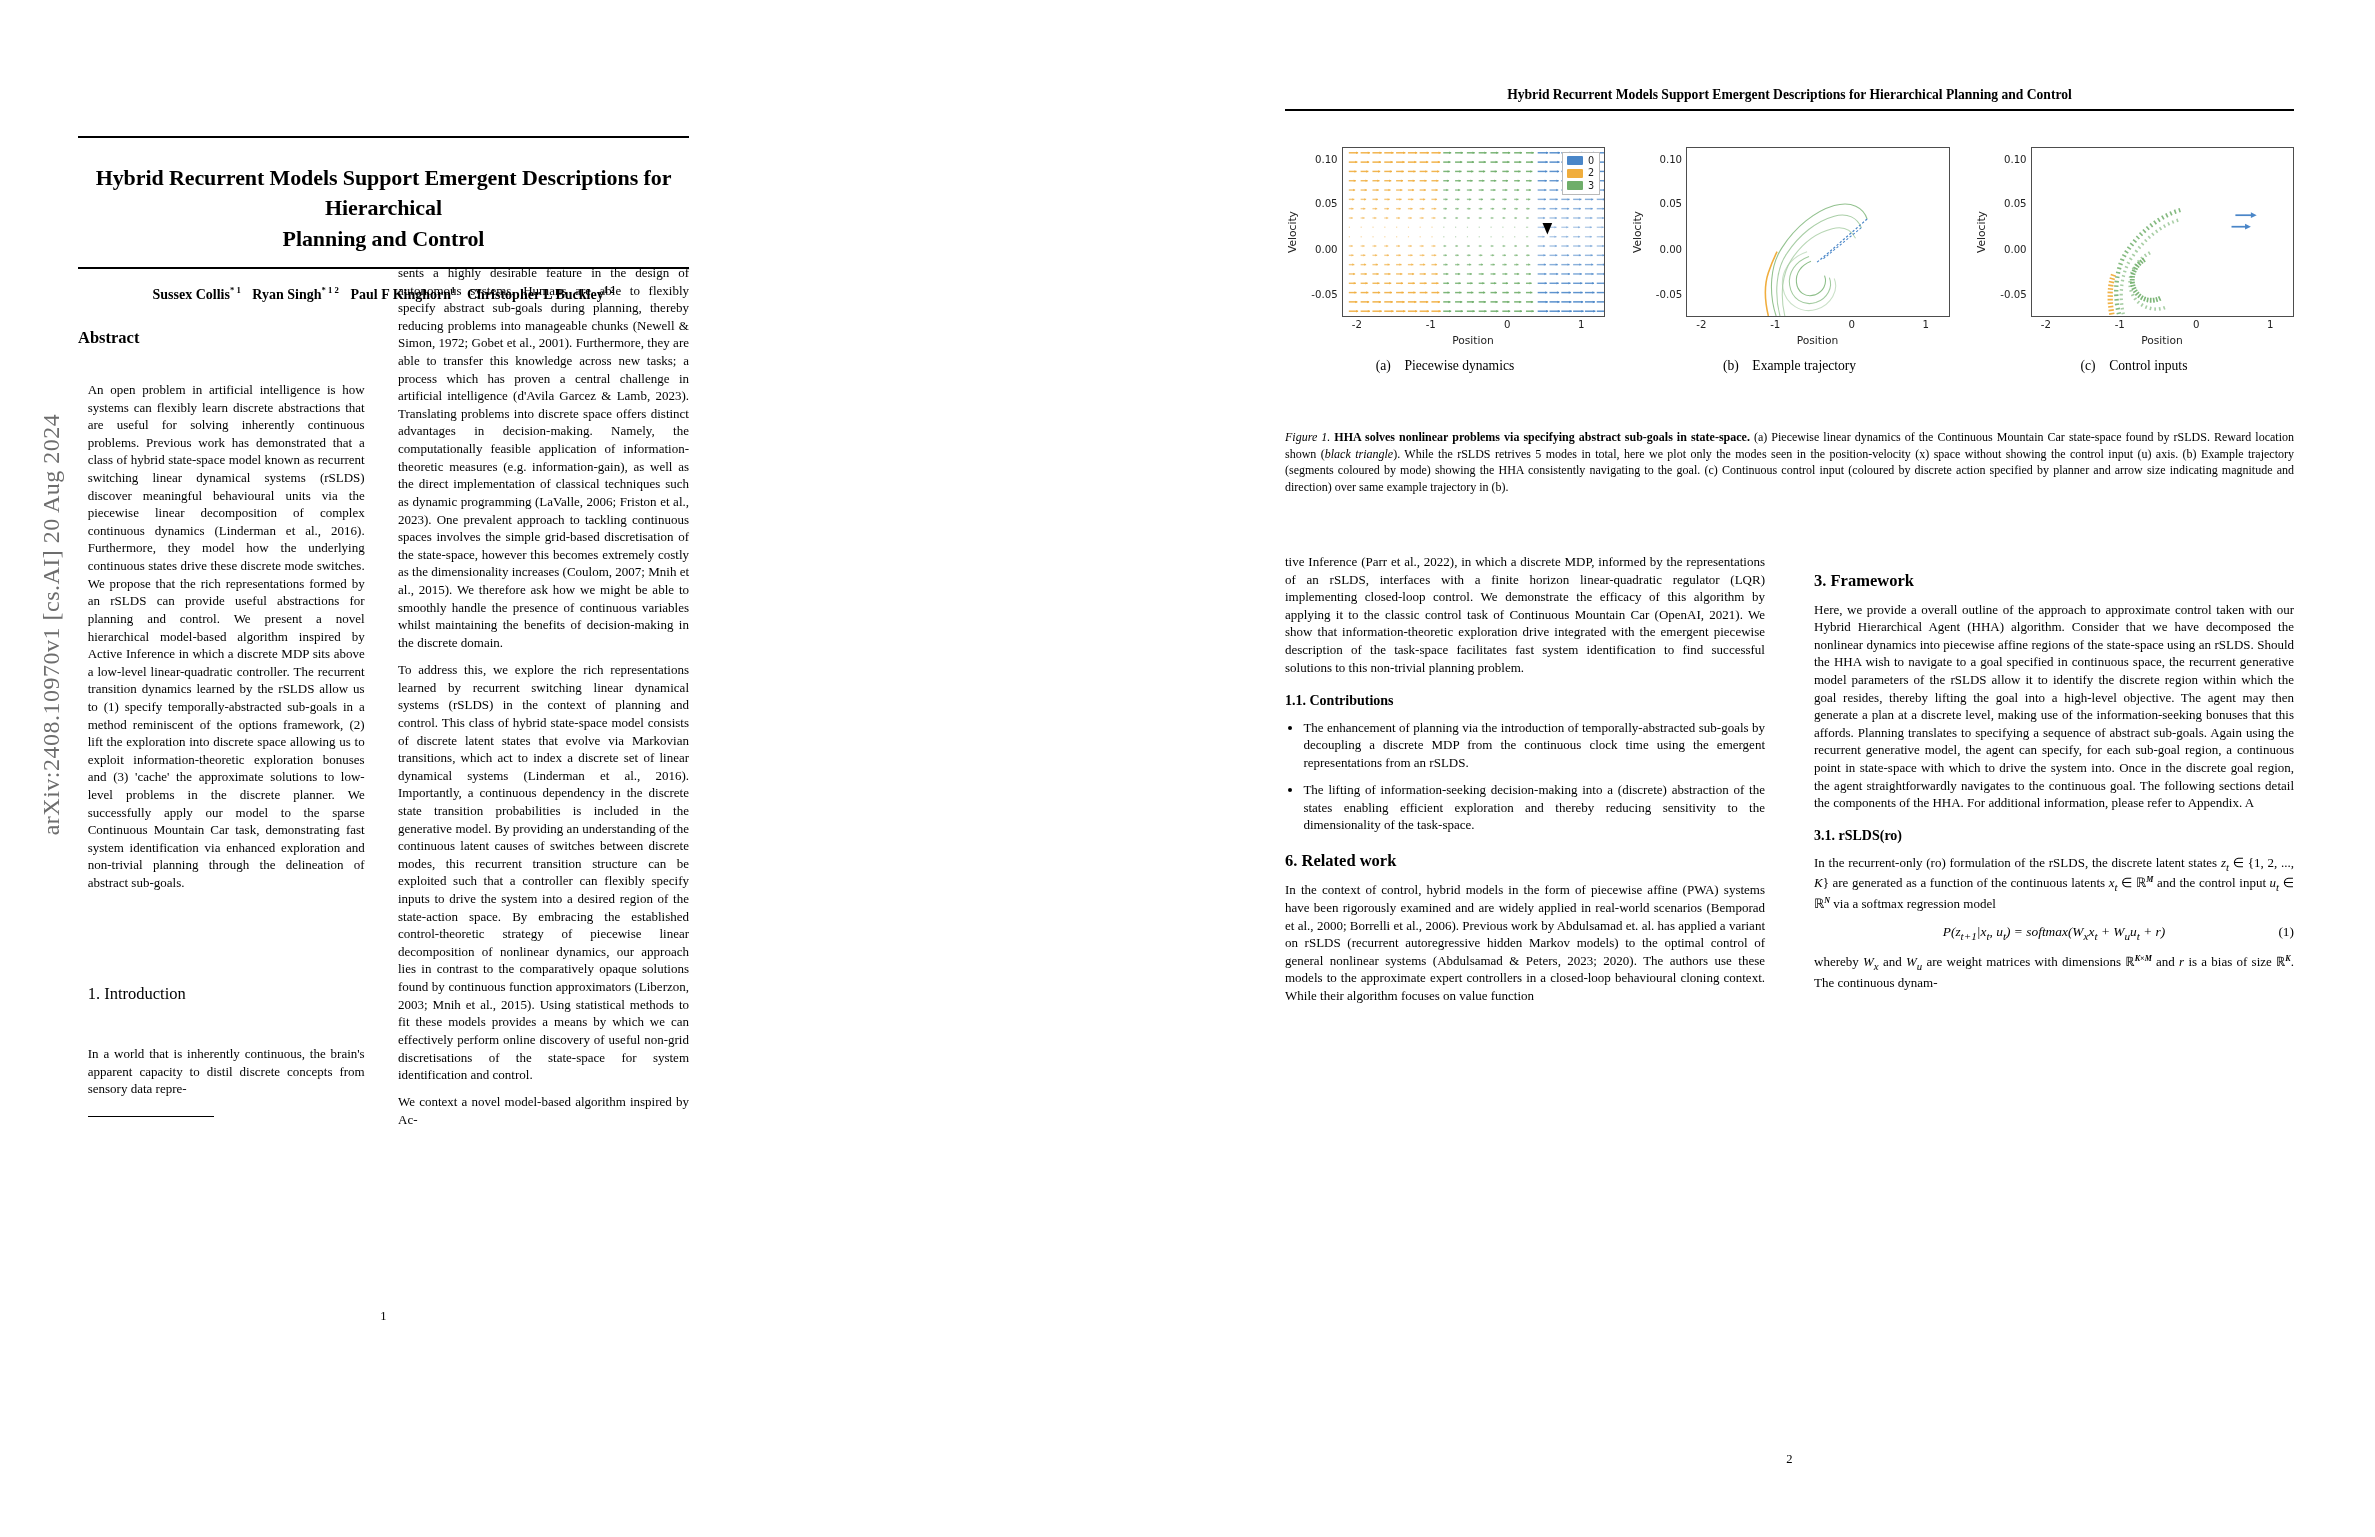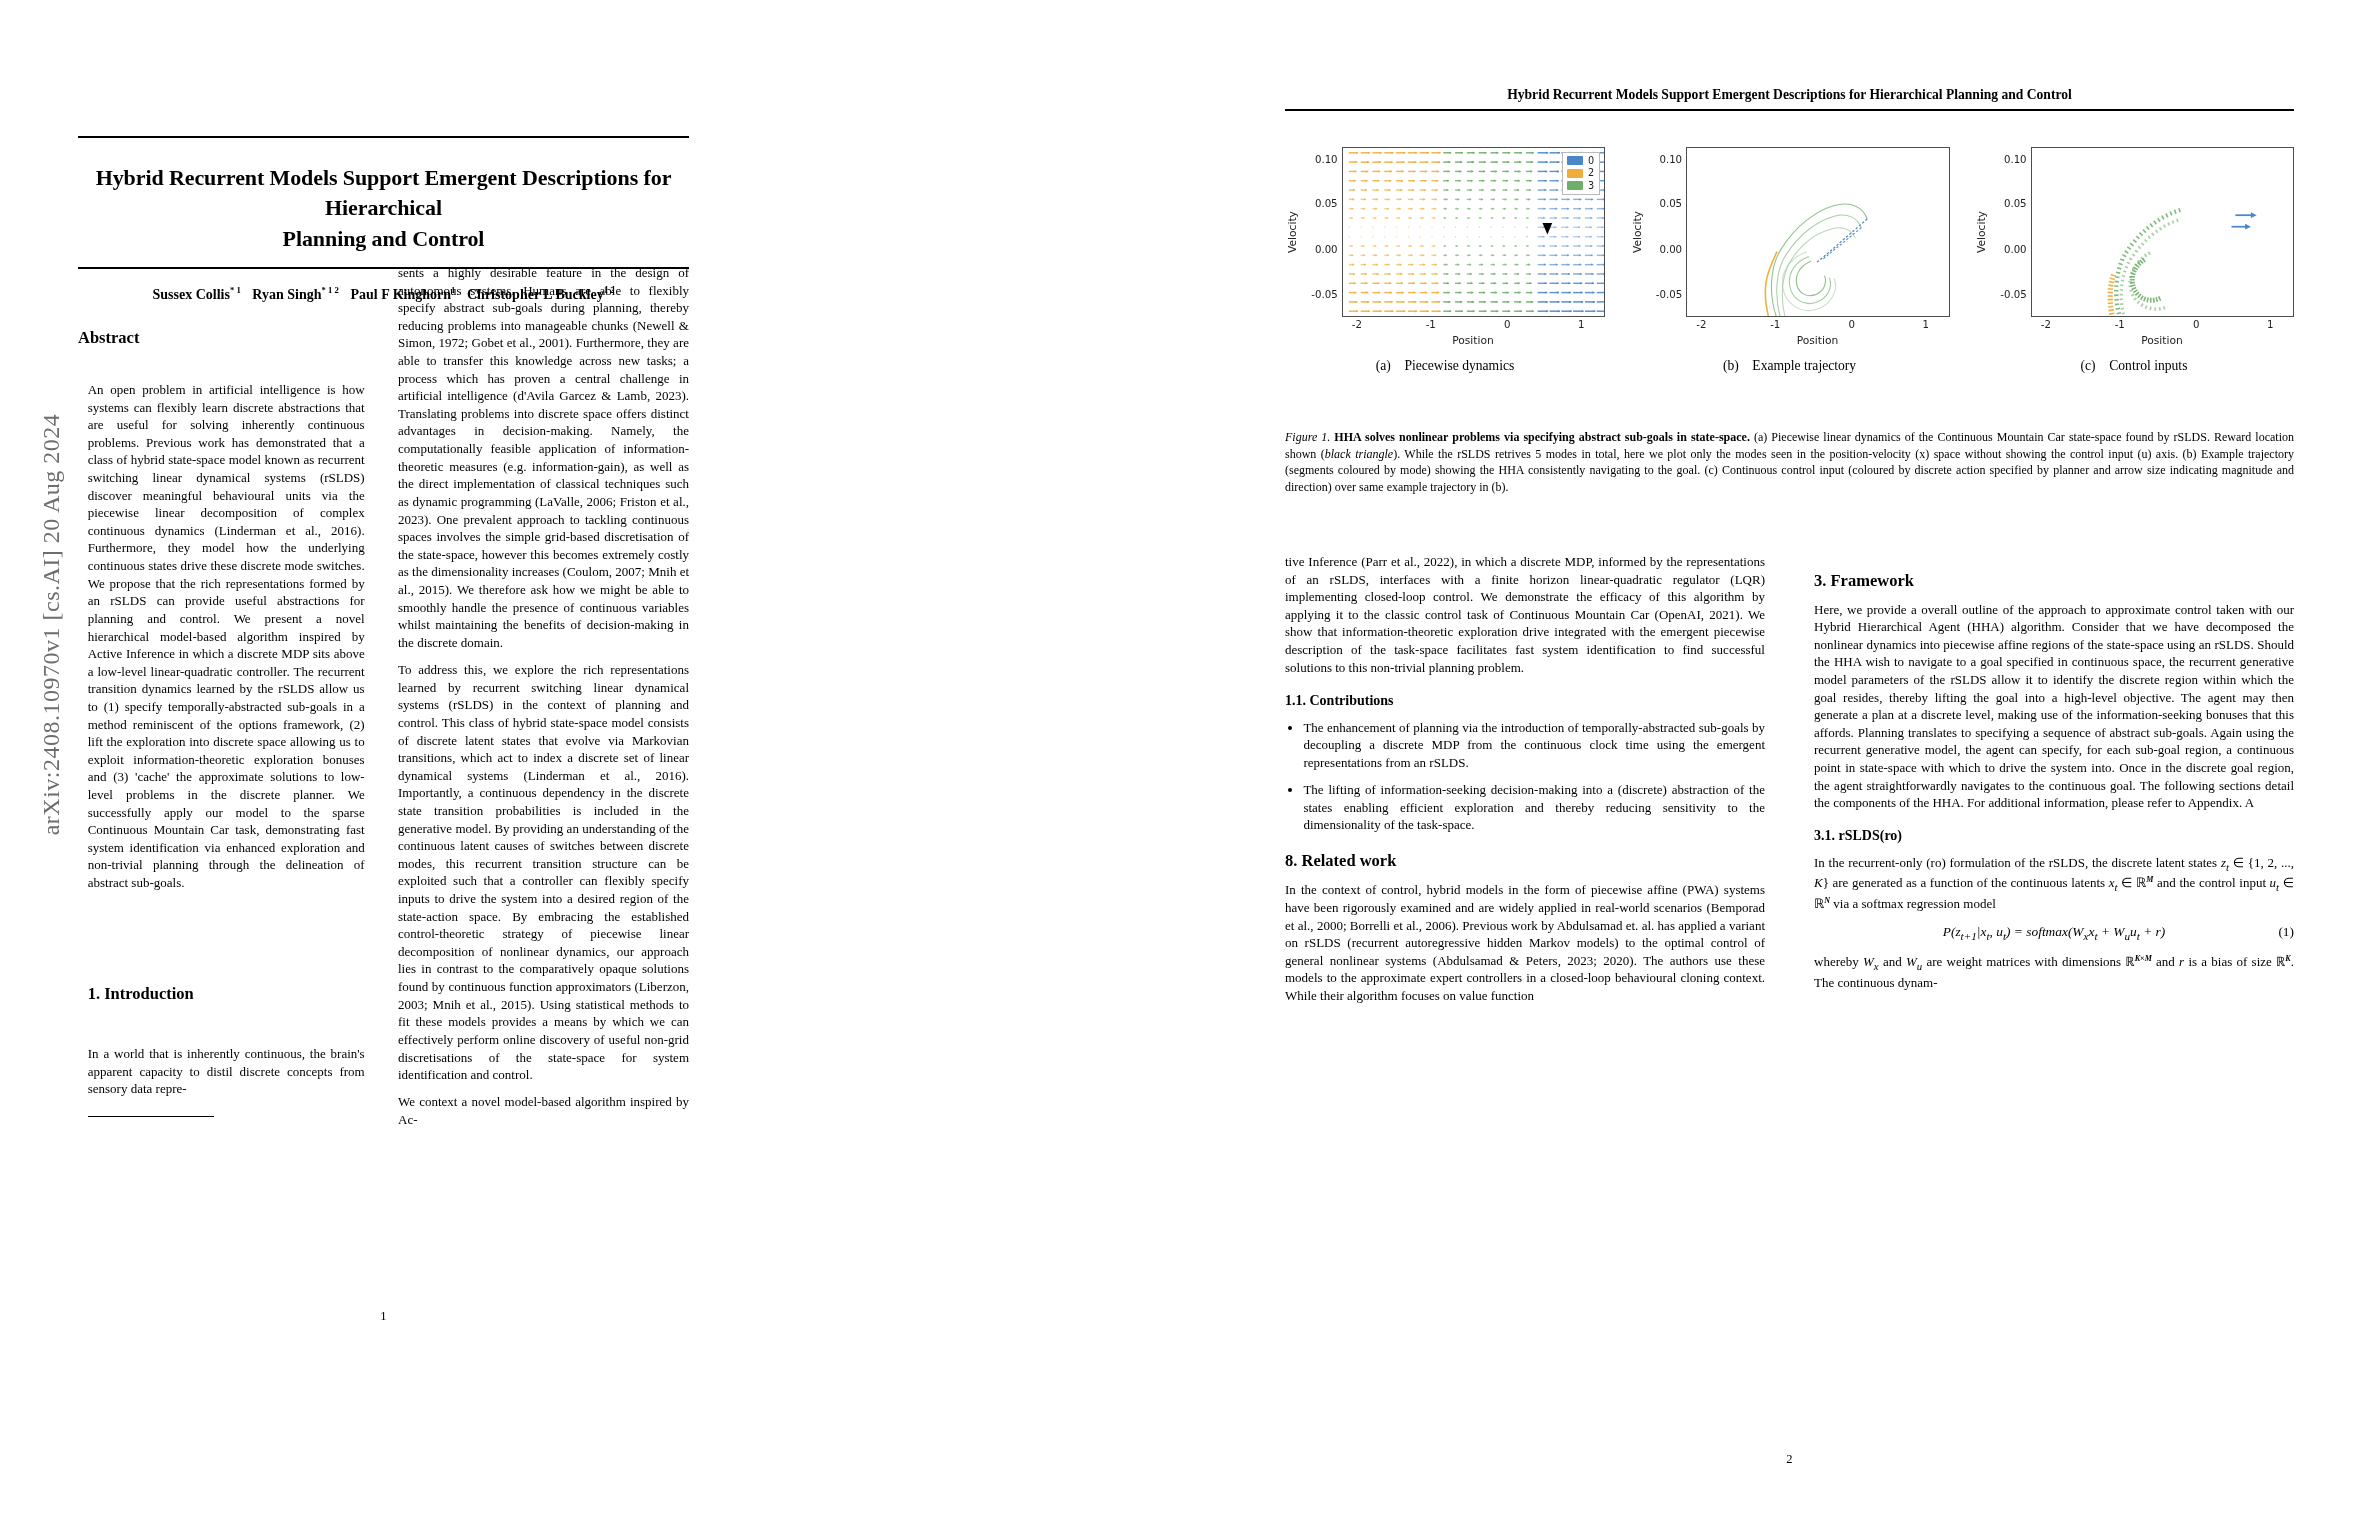--- a/index.html
+++ b/index.html
@@ -85,21 +85,21 @@
     line-height: 1.355;
     text-align: justify;
     -webkit-hyphens: auto; hyphens: auto; margin-top: 28px;
   }
   #abstract-body { left: 9.7px; top: 353px; width: 277px; }
   #left-col2     { left: 320px; top: 236px; width: 291px; }
 
   #intro-head {
     position: absolute;
     left: 9.7px; top: 984px;
-    font-size: 16.5px; font-weight: bold;
+    font-size: 16.5px; font-weight: normal;
   }
   #intro-body { left: 9.7px; top: 1017px; width: 277px; }
 
   #footnote-rule {
     position: absolute;
     left: 9.7px; top: 1116px;
     width: 126px; height: 1px; background: #000;
   }
   #footnote {
     position: absolute;
@@ -1262,21 +1262,21 @@
 
       <div id="rcol-left" class="rbody">
         <p>tive Inference (Parr et al., 2022), in which a discrete MDP, informed by the representations of an rSLDS, interfaces with a finite horizon linear-quadratic regulator (LQR) implementing closed-loop control. We demonstrate the efficacy of this algorithm by applying it to the classic control task of Continuous Mountain Car (OpenAI, 2021). We show that information-theoretic exploration drive integrated with the emergent piecewise description of the task-space facilitates fast system identification to find successful solutions to this non-trivial planning problem.</p>
 
         <div class="subsec-head">1.1. Contributions</div>
         <ul class="bullets">
           <li>The enhancement of planning via the introduction of temporally-abstracted sub-goals by decoupling a discrete MDP from the continuous clock time using the emergent representations from an rSLDS.</li>
           <li>The lifting of information-seeking decision-making into a (discrete) abstraction of the states enabling efficient exploration and thereby reducing sensitivity to the dimensionality of the task-space.</li>
         </ul>
 
-        <div class="sec-head">8. Related work</div>
+        <div class="sec-head">6. Related work</div>
         <p>In the context of control, hybrid models in the form of piecewise affine (PWA) systems have been rigorously examined and are widely applied in real-world scenarios (Bemporad et al., 2000; Borrelli et al., 2006). Previous work by Abdulsamad et. al. has applied a variant on rSLDS (recurrent autoregressive hidden Markov models) to the optimal control of general nonlinear systems (Abdulsamad &amp; Peters, 2023; 2020). The authors use these models to the approximate expert controllers in a closed-loop behavioural cloning context. While their algorithm focuses on value function</p>
       </div>
 
       <div id="rcol-right" class="rbody">
 
         <div class="sec-head">3. Framework</div>
         <p>Here, we provide a overall outline of the approach to approximate control taken with our Hybrid Hierarchical Agent (HHA) algorithm. Consider that we have decomposed the nonlinear dynamics into piecewise affine regions of the state-space using an rSLDS. Should the HHA wish to navigate to a goal specified in continuous space, the recurrent generative model parameters of the rSLDS allow it to identify the discrete region within which the goal resides, thereby lifting the goal into a high-level objective. The agent may then generate a plan at a discrete level, making use of the information-seeking bonuses that this affords. Planning translates to specifying a sequence of abstract sub-goals. Again using the recurrent generative model, the agent can specify, for each sub-goal region, a continuous point in state-space with which to drive the system into. Once in the discrete goal region, the agent straightforwardly navigates to the continuous goal. The following sections detail the components of the HHA. For additional information, please refer to Appendix. A</p>
 
         <div class="subsec-head">3.1. rSLDS(ro)</div>
         <p>In the recurrent-only (ro) formulation of the rSLDS, the discrete latent states <i>z<sub>t</sub></i> ∈ {1, 2, ..., <i>K</i>} are generated as a function of the continuous latents <i>x<sub>t</sub></i> ∈ ℝ<sup><i>M</i></sup> and the control input <i>u<sub>t</sub></i> ∈ ℝ<sup><i>N</i></sup> via a softmax regression model</p>

